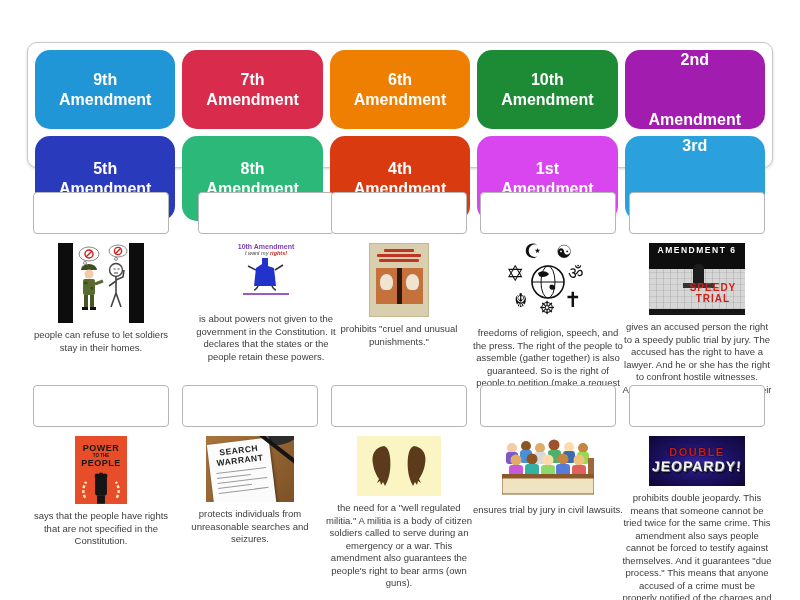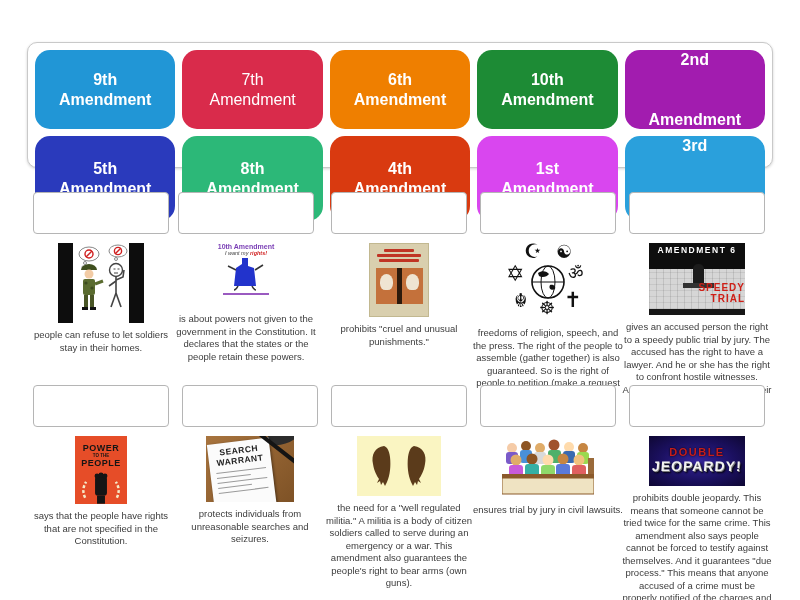--- a/index.html
+++ b/index.html
@@ -55,21 +55,21 @@
   .img4 .g{position:absolute;line-height:1;}
   
   .img5{width:96px;height:72px;background:#d6d6d6;overflow:hidden;
         background-image:repeating-linear-gradient(90deg,rgba(0,0,0,.10) 0 1px,transparent 1px 7px),
                          repeating-linear-gradient(0deg,rgba(0,0,0,.07) 0 1px,transparent 1px 6px);}
   .img5 .banner{position:absolute;top:0;left:0;right:0;height:26px;background:#0e0e0e;color:#fff;
         font-size:8.5px;font-weight:700;letter-spacing:1.5px;text-align:center;line-height:15px;}
   .img5 .judge{position:absolute;left:44px;top:21px;width:11px;height:20px;background:#1c1c1c;
         border-radius:5px 5px 0 0;}
   .img5 .bench{position:absolute;left:34px;top:40px;width:31px;height:5px;background:#333;}
-  .img5 .label{position:absolute;left:0;right:0;bottom:11px;text-align:right;
+  .img5 .label{position:absolute;left:0;right:0;bottom:11px;text-align:center;
         font-size:10px;font-weight:800;color:#cf1f17;letter-spacing:1px;padding-left:32px;}
   .img5 .strip{position:absolute;left:0;right:0;bottom:0;height:6px;background:#161616;}
   
   .img6{width:52px;height:68px;background:#e64d28;display:flex;flex-direction:column;
         align-items:center;padding-top:8px;box-sizing:border-box;}
   .img6 .p1,.img6 .p3{font-size:9px;font-weight:800;color:#151515;letter-spacing:.5px;line-height:1;}
   .img6 .p2{font-size:4.5px;font-weight:700;color:#151515;line-height:1.4;}
   
   .img7{width:88px;height:66px;background:linear-gradient(135deg,#a8743e,#7e5226);overflow:hidden;}
   .img7 .blob{position:absolute;right:-6px;top:-8px;width:34px;height:16px;background:#2c2c2c;
@@ -98,21 +98,21 @@
         transform:skewX(-4deg);text-shadow:1px 1px 0 #7a7a7a,2px 2px 2px #000;}
 </style>
 </head>
 <body>
 
 <div class="tile-panel">
   <div class="tile" style="background-color: rgb(33, 150, 214); font-weight: 600;">
       <span>9th</span>
       <span>Amendment</span>
     </div>
-  <div class="tile" style="background-color: rgb(217, 43, 75); font-weight: 400;">
+  <div class="tile" style="background-color: rgb(217, 43, 75); font-weight: 700;">
       <span>7th</span>
       <span>Amendment</span>
     </div>
   <div class="tile" style="background-color: rgb(239, 127, 0); font-weight: 600;">
       <span>6th</span>
       <span>Amendment</span>
     </div>
   <div class="tile" style="background-color: rgb(29, 139, 53); font-weight: 600;">
       <span>10th</span>
       <span>Amendment</span>
@@ -174,21 +174,21 @@
       <line x1="58" y1="34" x2="58" y2="50" stroke="#444" stroke-width="1.6"></line>
       <polyline points="58,38 51,43" fill="none" stroke="#444" stroke-width="1.6"></polyline>
       <polyline points="58,37 65,34 66,27" fill="none" stroke="#444" stroke-width="1.6"></polyline>
       <polyline points="58,50 53,64" fill="none" stroke="#444" stroke-width="1.6"></polyline>
       <polyline points="58,50 63,64" fill="none" stroke="#444" stroke-width="1.6"></polyline>
     </svg>
   </div>
   <div class="caption">people can refuse to let soldiers stay in their homes.</div>
 </div>
 
-<div class="card" style="left:176px;top:192px">
+<div class="card" style="left:196px;top:192px">
   <div class="dropzone"></div>
   <div class="cimg img2">
     <div class="t10-title">10th Amendment</div>
     <div class="t10-speech"><span>I want my</span> <span class="red">rights!</span></div>
     <svg width="44" height="36" viewBox="0 0 44 36">
       <polygon points="18,2 24,2 24,10 30,12 32,30 10,30 12,12 18,8" fill="#2233cc"></polygon>
       <line x1="12" y1="14" x2="4" y2="10" stroke="#333" stroke-width="1.5"></line>
       <line x1="31" y1="14" x2="39" y2="9" stroke="#333" stroke-width="1.5"></line>
       <path d="M14,30 q-2,4 -4,4 M28,30 q2,4 4,4" fill="none" stroke="#333" stroke-width="1.5"></path>
     </svg>

